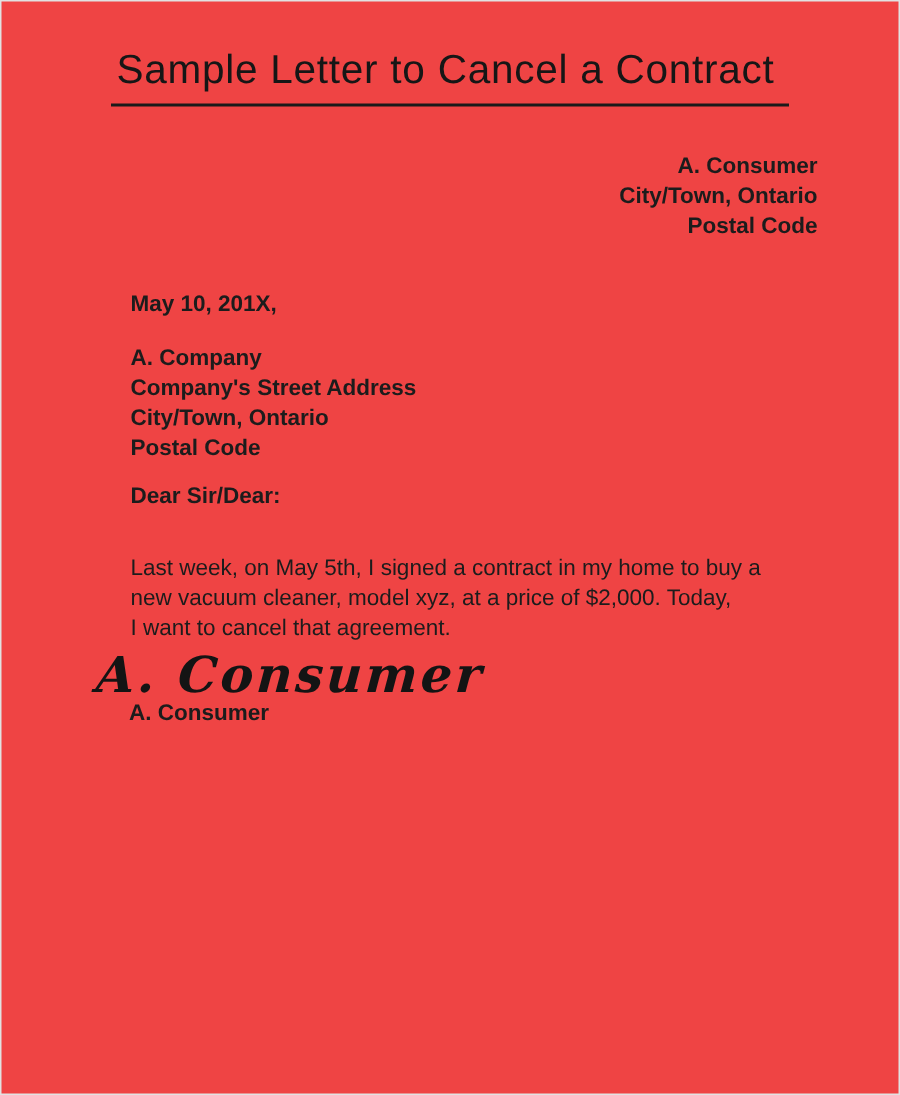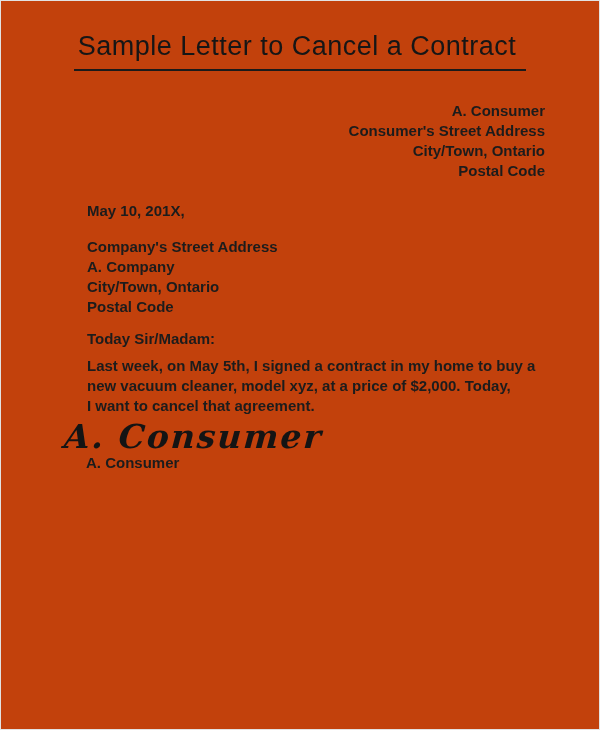--- a/index.html
+++ b/index.html
@@ -5,21 +5,21 @@
   html, body {
     margin: 0;
     padding: 0;
     background: #ffffff;
   }
   .page {
     position: relative;
     width: 598px;
     height: 728px;
     border: 1px solid #e2e2e2;
-    background: #c2410c;
+    background: #ef4444;
     font-family: "Liberation Sans", sans-serif;
     color: #1c1c1c;
     overflow: hidden;
   }
   .title-wrap {
     text-align: center;
     margin-top: 30px;
   }
   .title {
     display: inline-block;
@@ -32,42 +32,42 @@
   }
   .sender-block {
     margin: 30px 54px 0 0;
     text-align: right;
     font-size: 15px;
     font-weight: 600;
     line-height: 20px;
   }
   .addr-line { display: block; }
   .date-line {
-    margin: 20px 0 0 86px;
+    margin: 32px 0 0 86px;
     font-size: 15px;
     font-weight: 600;
     line-height: 20px;
   }
   .recipient-block {
     margin: 16px 0 0 86px;
     font-size: 15px;
     font-weight: 600;
     line-height: 20px;
   }
   .salutation {
     margin: 12px 0 0 86px;
     font-size: 15px;
     font-weight: 600;
     line-height: 20px;
   }
   .para {
-    margin: 7px 0 0 86px;
+    margin: 28px 0 0 86px;
     width: 478px;
     font-size: 15px;
-    font-weight: 700;
+    font-weight: 400;
     line-height: 20px;
     white-space: pre-line;
   }
   .closing {
     margin: 16px 0 0 86px;
     font-size: 15px;
     font-weight: 600;
     line-height: 20px;
   }
   .sig-script {
@@ -93,35 +93,34 @@
 <body>
 
 <div class="page">
 
   <div class="title-wrap">
     <span class="title">Sample Letter to Cancel a Contract</span>
   </div>
 
   <div class="sender-block">
     <span class="addr-line">A. Consumer</span>
-    <span class="addr-line">Consumer's Street Address</span>
     <span class="addr-line">City/Town, Ontario</span>
     <span class="addr-line">Postal Code</span>
   </div>
 
   <div class="date-line">May 10, 201X,</div>
 
   <div class="recipient-block">
+    <span class="addr-line">A. Company</span>
     <span class="addr-line">Company's Street Address</span>
-    <span class="addr-line">A. Company</span>
     <span class="addr-line">City/Town, Ontario</span>
     <span class="addr-line">Postal Code</span>
   </div>
 
-  <div class="salutation">Today Sir/Madam:</div>
+  <div class="salutation">Dear Sir/Dear:</div>
 
   <div class="para">Last week, on May 5th, I signed a contract in my home to buy a
 new vacuum cleaner, model xyz, at a price of $2,000. Today,
 I want to cancel that agreement.</div>
 
 
 
 
   <div class="sig-script">A. Consumer</div>
 

